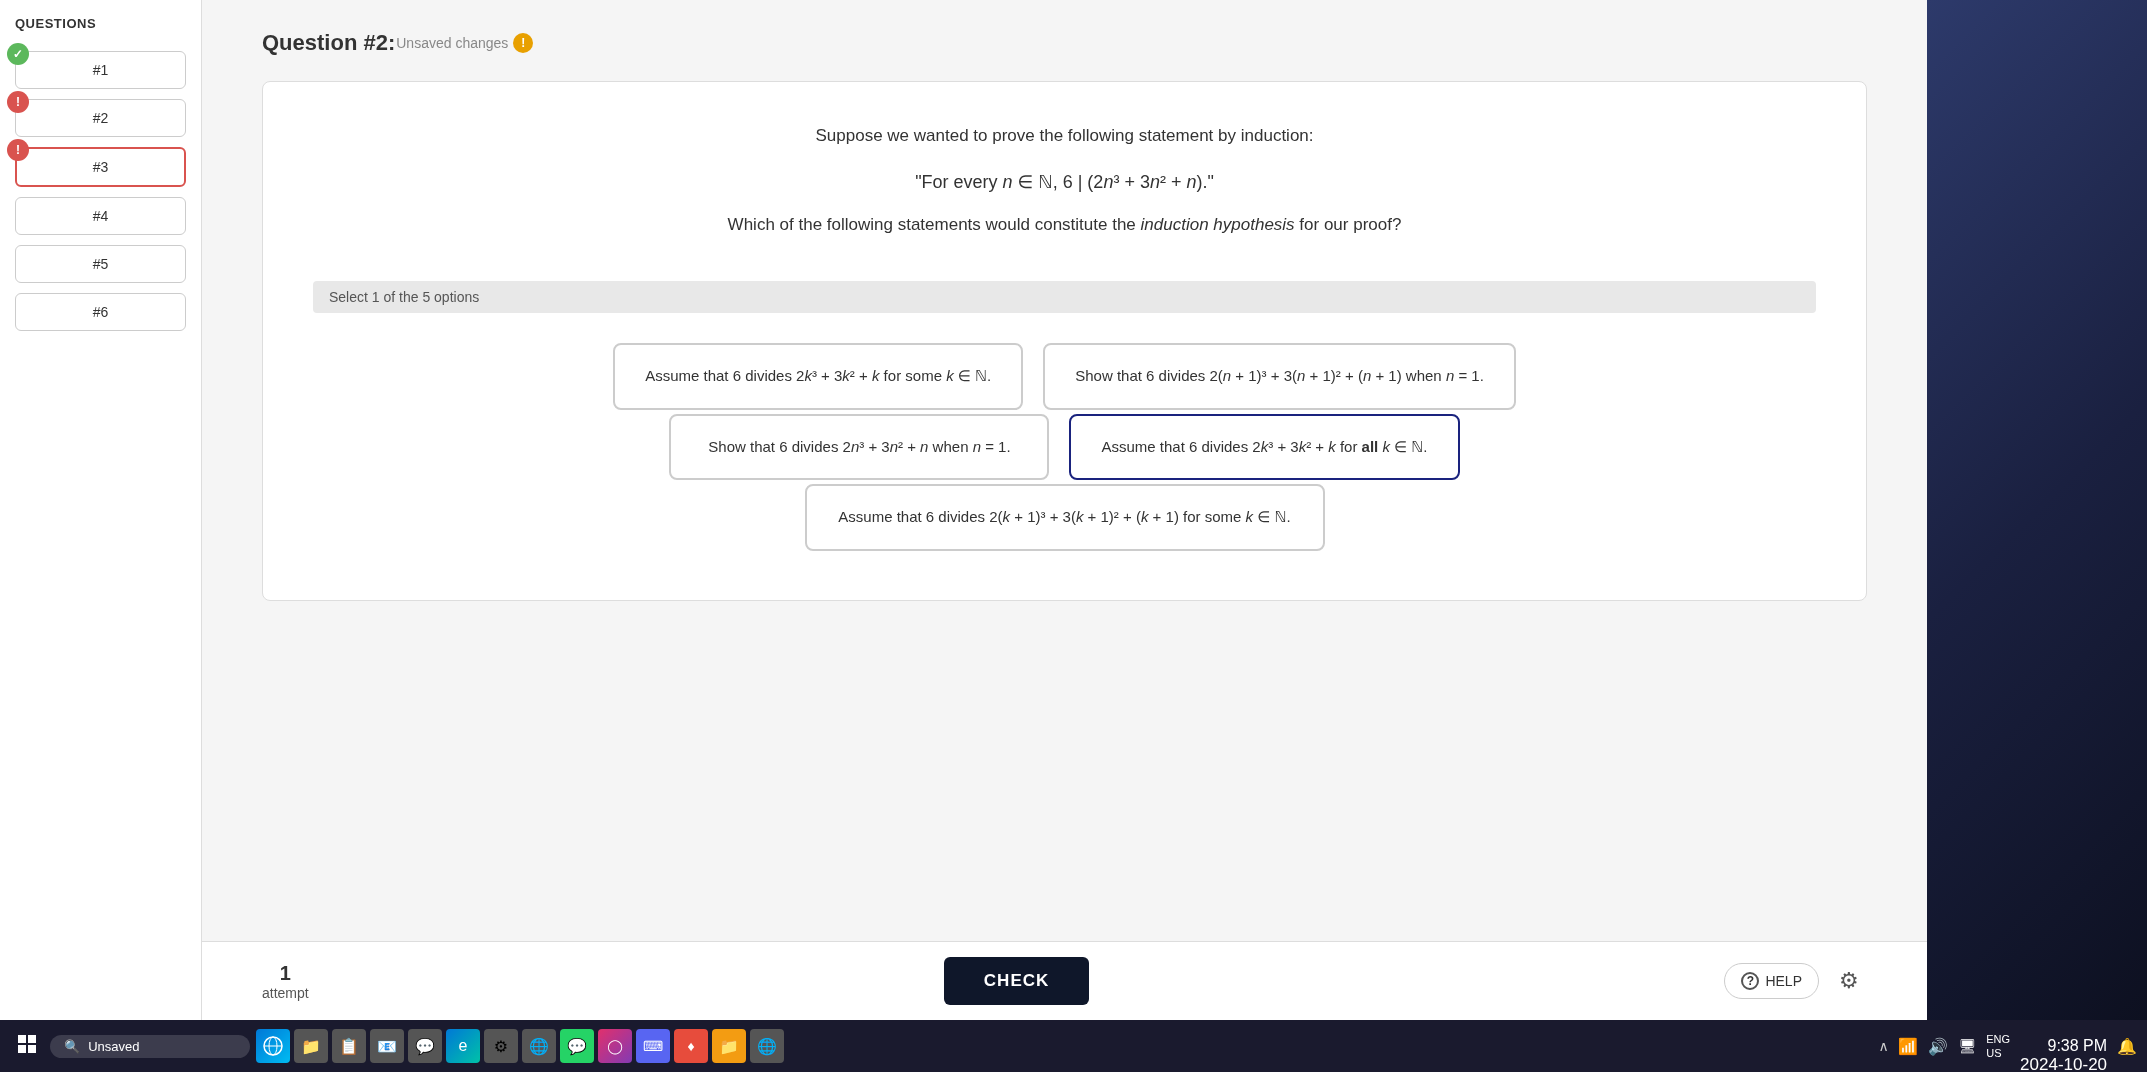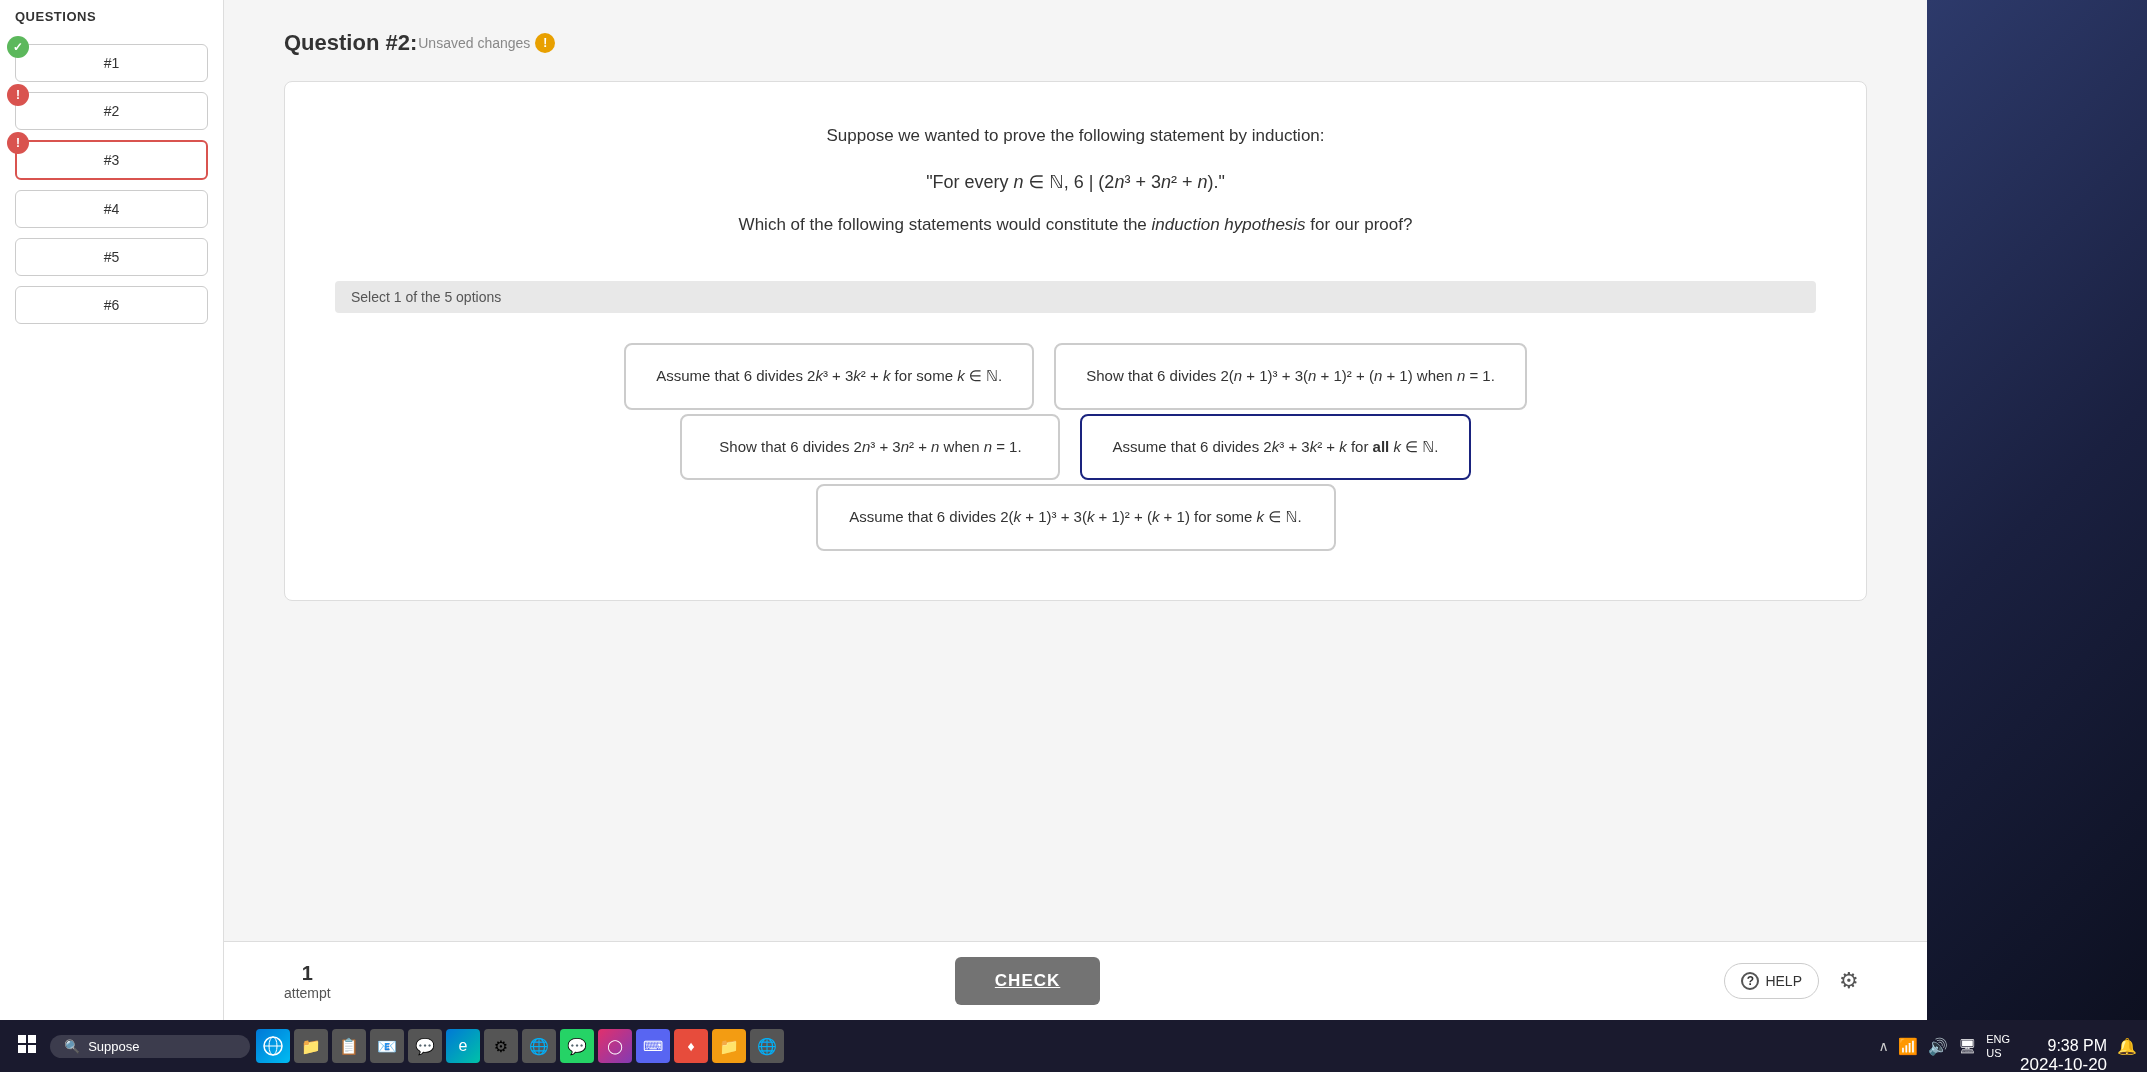--- a/index.html
+++ b/index.html
@@ -2,23 +2,23 @@
 <html><head>
   <meta charset="utf-8">
   <style>
     * { box-sizing: border-box; margin: 0; padding: 0; }
     body { font-family: 'Segoe UI', Arial, sans-serif; background: #f0f0f0; width: 2147px; height: 1072px; overflow: hidden; }
 
     .main-layout { display: flex; height: 100%; }
 
     
     .sidebar {
-      width: 224px;
-      background: #fff;
-      padding: 9px 15px;
+      width: 202px;
+      background: #fff;
+      padding: 16px 15px;
       border-right: 1px solid #ddd;
       flex-shrink: 0;
     }
     .sidebar-title {
       font-size: 13px;
       font-weight: 700;
       color: #333;
       margin-bottom: 20px;
       letter-spacing: 0.5px;
     }
@@ -172,30 +172,29 @@
       justify-content: space-between;
     }
     .attempt-info {
       font-size: 14px;
       color: #555;
       text-align: center;
     }
     .attempt-info .num { font-size: 20px; display: block; font-weight: bold; color: #333; }
 
     .check-btn {
-      background: #737373;
+      background: #0f172a;
       color: white;
       border: none;
       border-radius: 6px;
       padding: 14px 40px;
       font-size: 17px;
       font-weight: 600;
       cursor: pointer;
       letter-spacing: 1px;
-      text-decoration: underline;
     }
 
     .right-controls {
       display: flex;
       align-items: center;
       gap: 12px;
     }
     .help-btn {
       display: flex;
       align-items: center;
@@ -412,21 +411,21 @@
     <svg width="18" height="18" viewBox="0 0 18 18" fill="white">
       <rect x="0" y="0" width="8" height="8"></rect>
       <rect x="10" y="0" width="8" height="8"></rect>
       <rect x="0" y="10" width="8" height="8"></rect>
       <rect x="10" y="10" width="8" height="8"></rect>
     </svg>
   </button>
 
   <div class="taskbar-search">
     <span>🔍</span>
-    <span>Suppose</span>
+    <span>Unsaved</span>
   </div>
 
   <div class="taskbar-icons">
     <div class="taskbar-icon" title="Browser" style="background: linear-gradient(135deg, #0078d7, #00bcf2);">
       <svg width="20" height="20" viewBox="0 0 20 20" fill="white">
           <circle cx="10" cy="10" r="9" stroke="white" stroke-width="1.5" fill="none"></circle>
           <ellipse cx="10" cy="10" rx="4" ry="9" stroke="white" stroke-width="1" fill="none"></ellipse>
           <line x1="1" y1="10" x2="19" y2="10" stroke="white" stroke-width="1"></line>
         </svg>
     </div>

